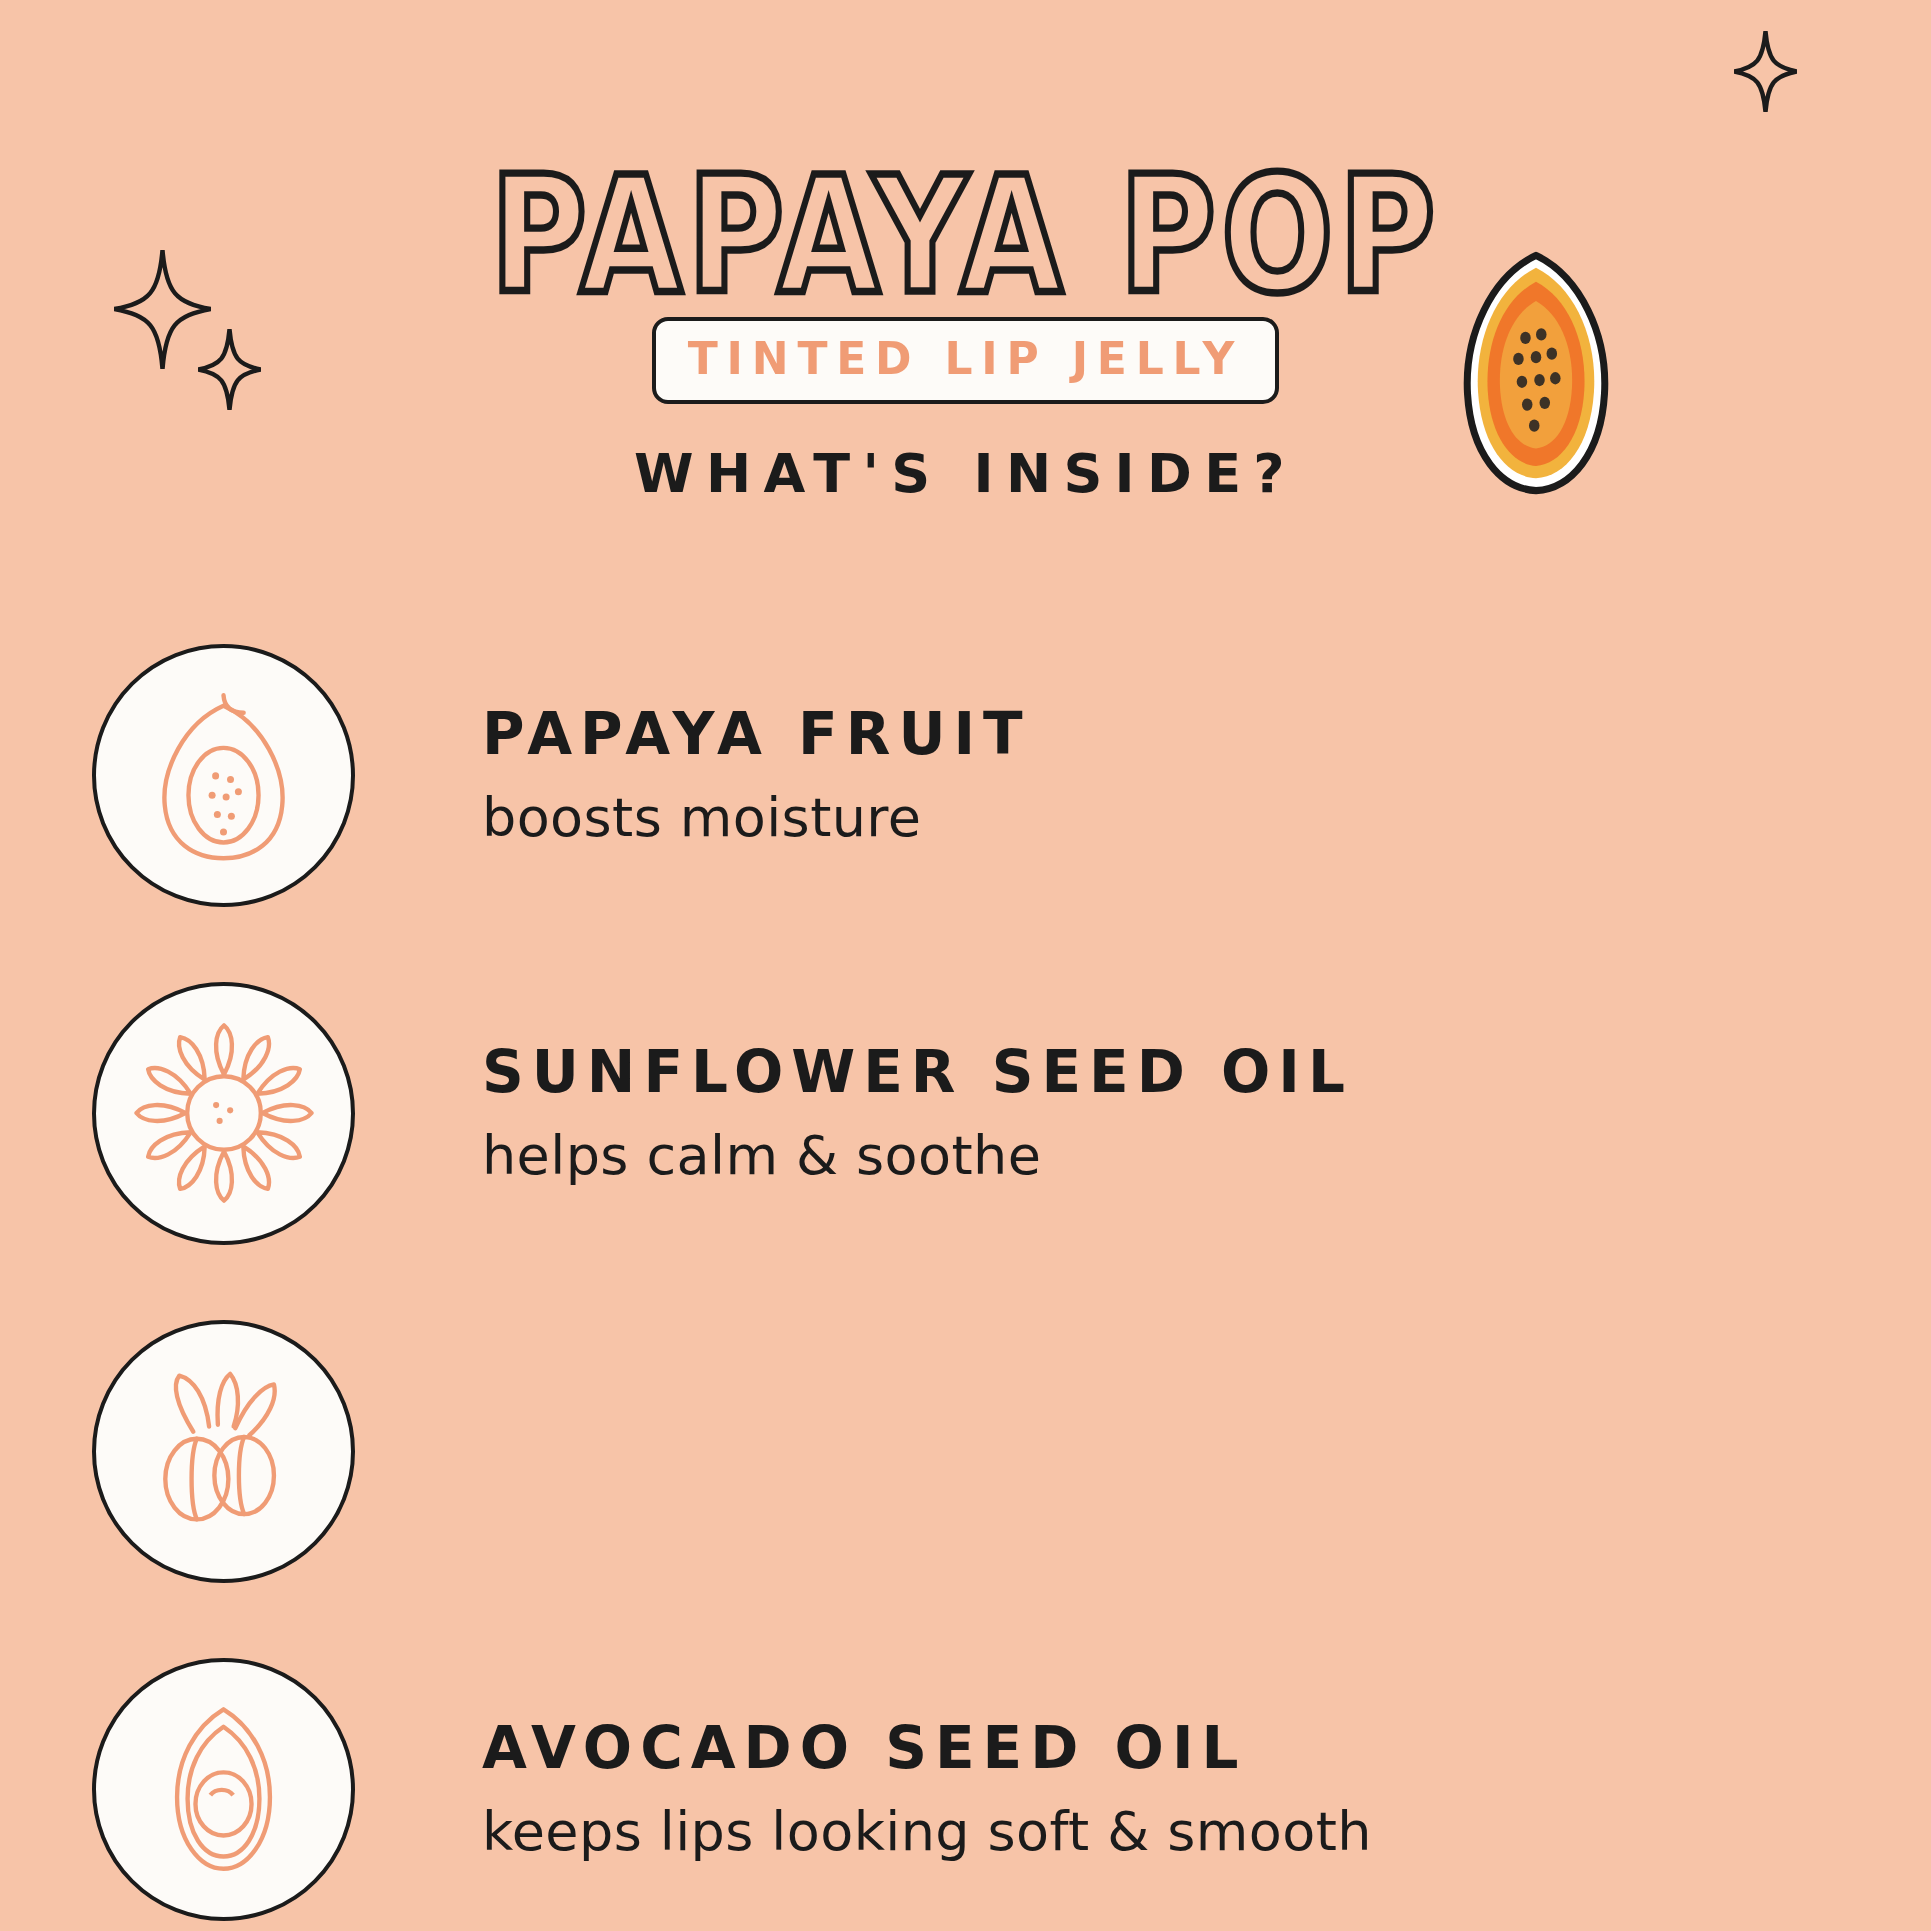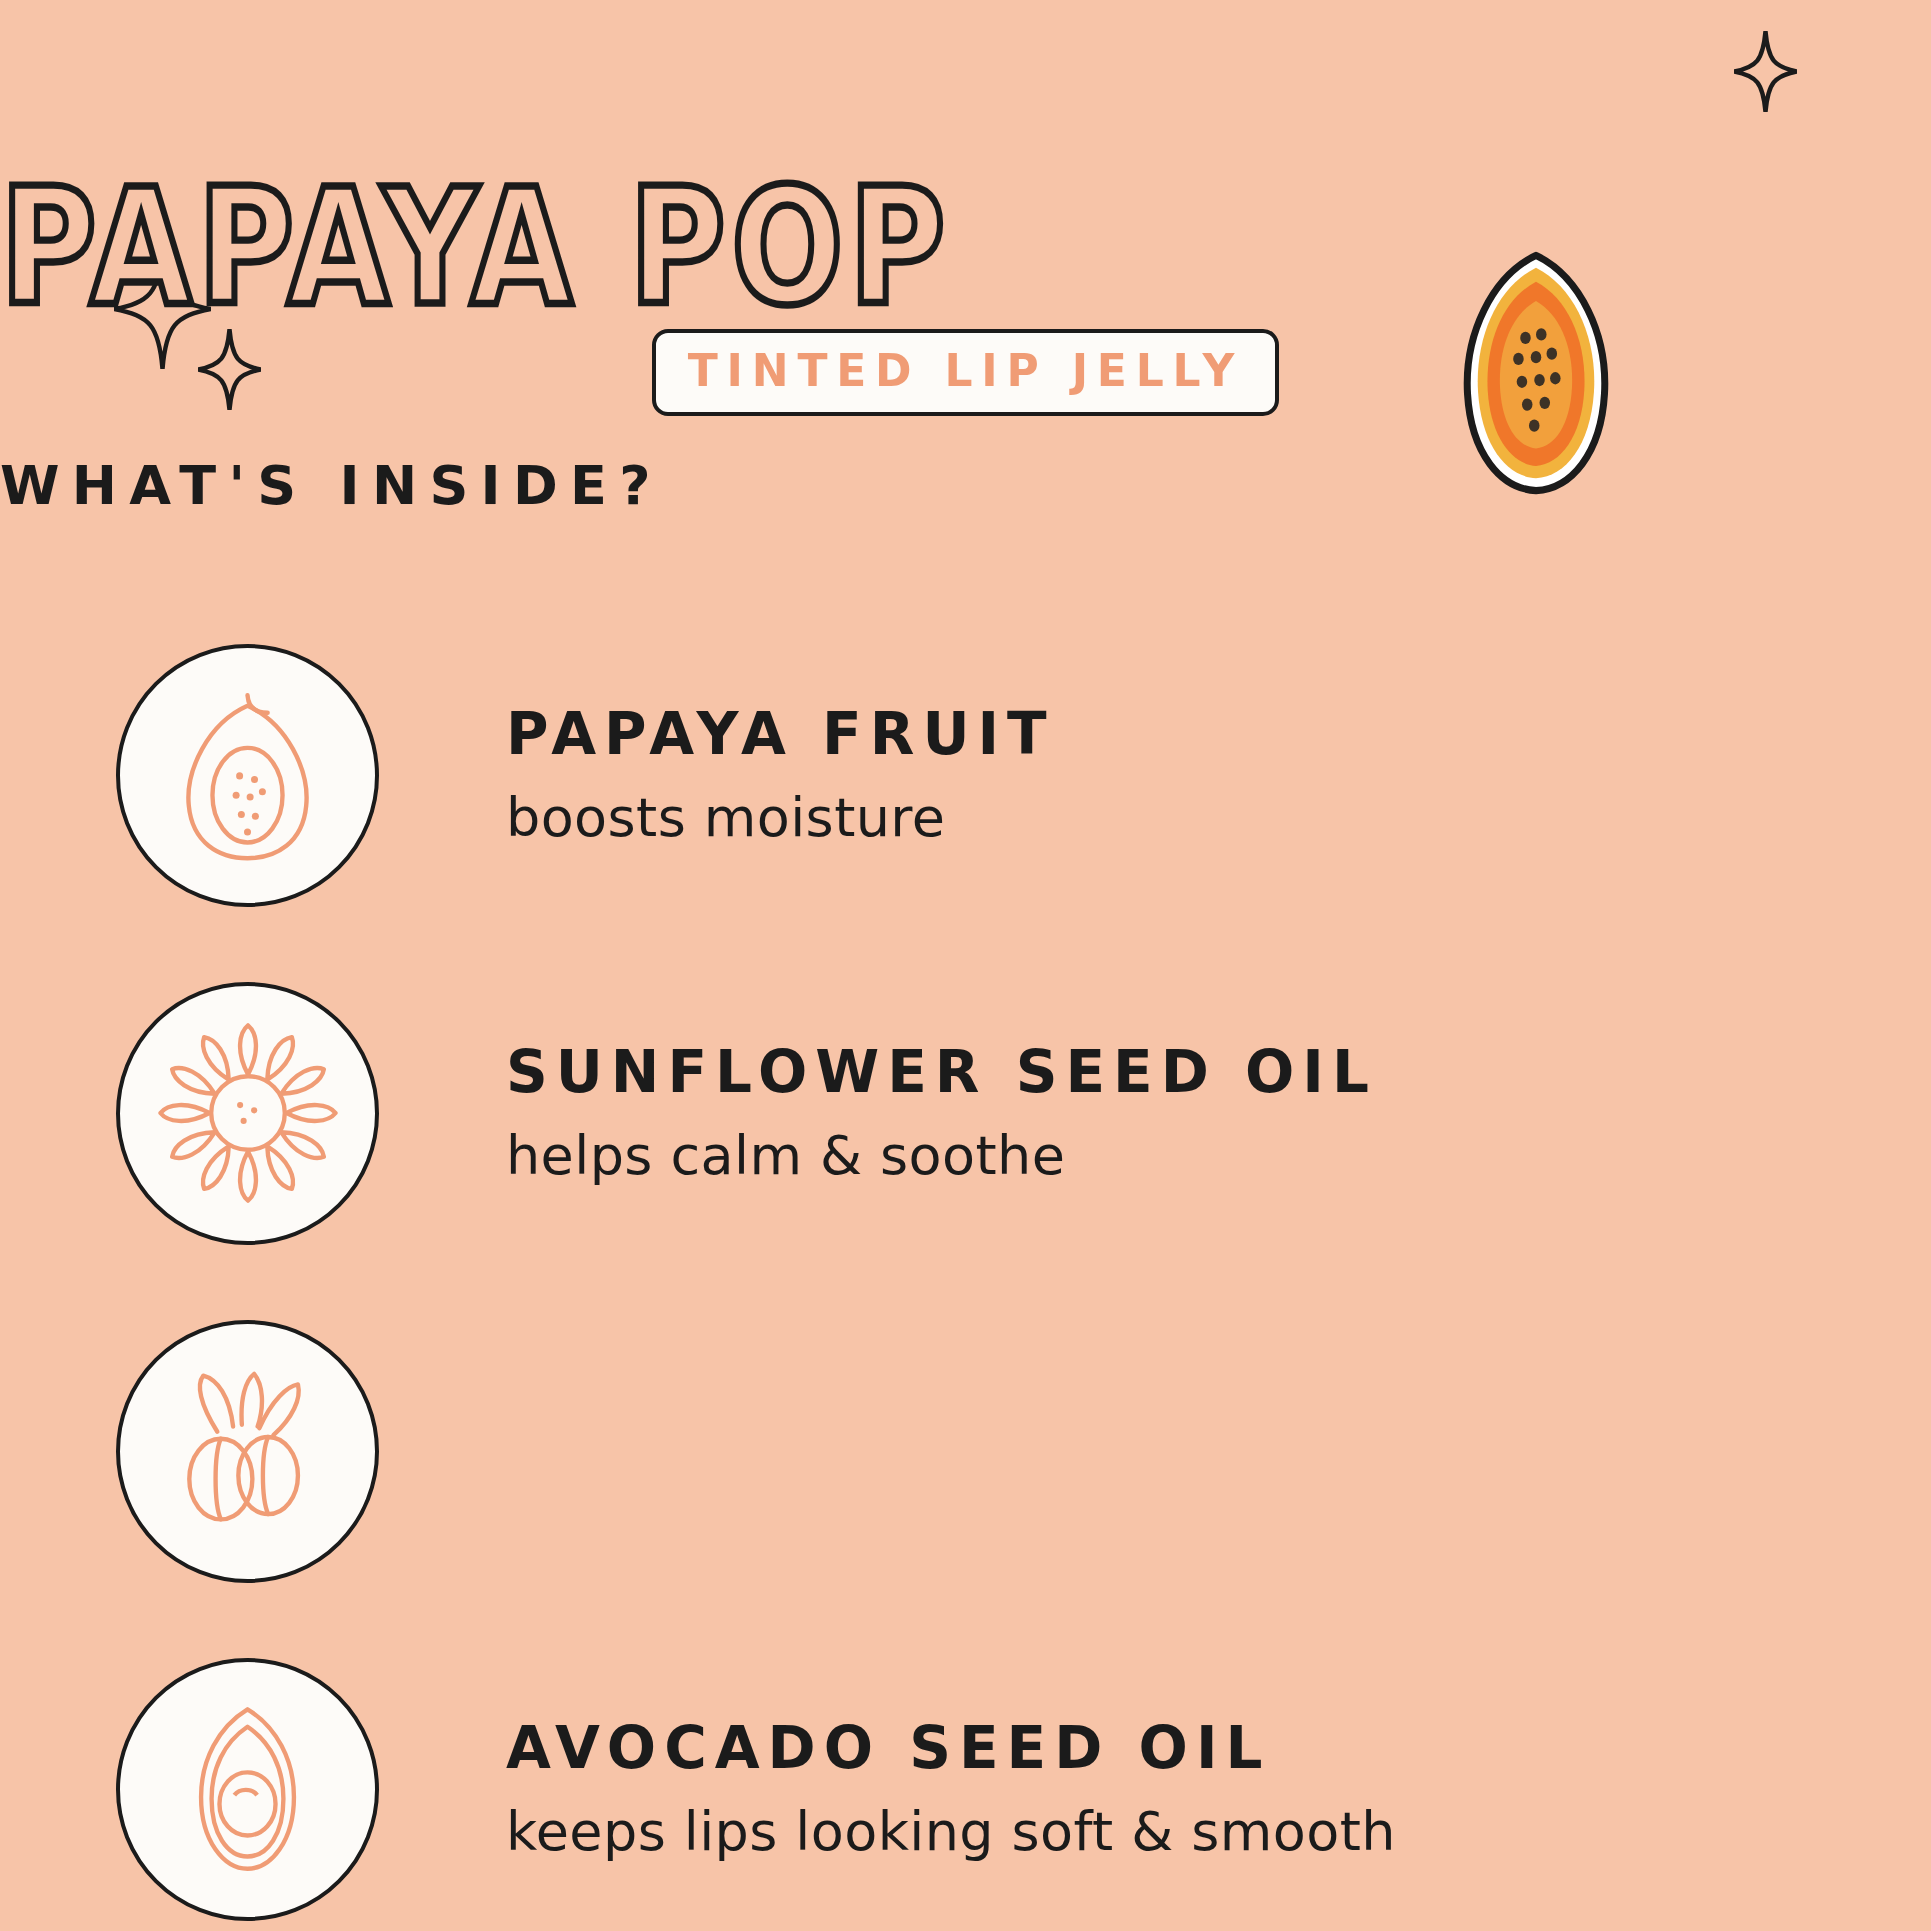--- a/index.html
+++ b/index.html
@@ -26,23 +26,23 @@
     pointer-events: none;
   }
   .sparkle-1 { left: 114px; top: 250px; }
   .sparkle-2 { left: 198px; top: 329px; }
   .sparkle-3 { left: 1734px; top: 31px; }
 
   
   .header {
     position: absolute;
     left: 0;
-    top: 16px;
-    width: 1931px;
-    text-align: left;
+    top: 4px;
+    width: 1931px;
+    text-align: center;
   }
   .brand-title {
     margin: 0;
     padding-top: 123px;
     font-family: "DejaVu Sans", sans-serif;
     font-weight: 700;
     font-size: 132px;
     letter-spacing: 5.3px;
     line-height: 1;
     color: #f7c4a8;
@@ -93,21 +93,21 @@
   .ingredients {
     position: absolute;
     left: 0;
     top: 606px;
     width: 1931px;
   }
   .ingredient-row {
     display: flex;
     align-items: center;
     height: 338px;
-    padding-left: 116px;
+    padding-left: 92px;
     box-sizing: border-box;
   }
   .icon-circle {
     width: 263px;
     height: 263px;
     min-width: 263px;
     border-radius: 50%;
     background: #fdfbf8;
     border: 4.4px solid #1b1b1b;
     display: flex;

